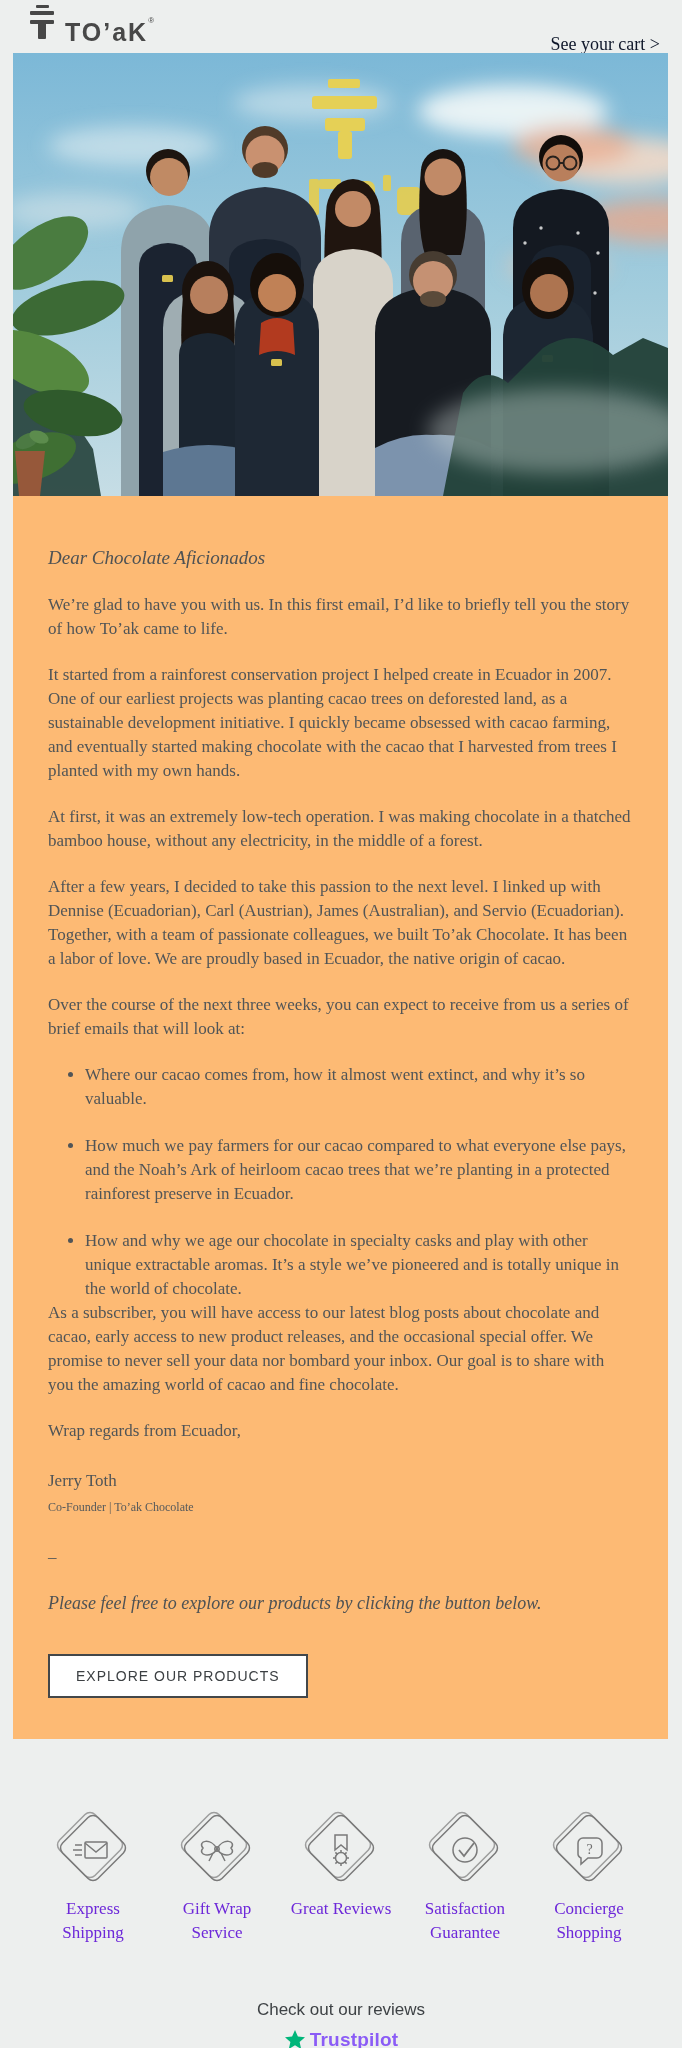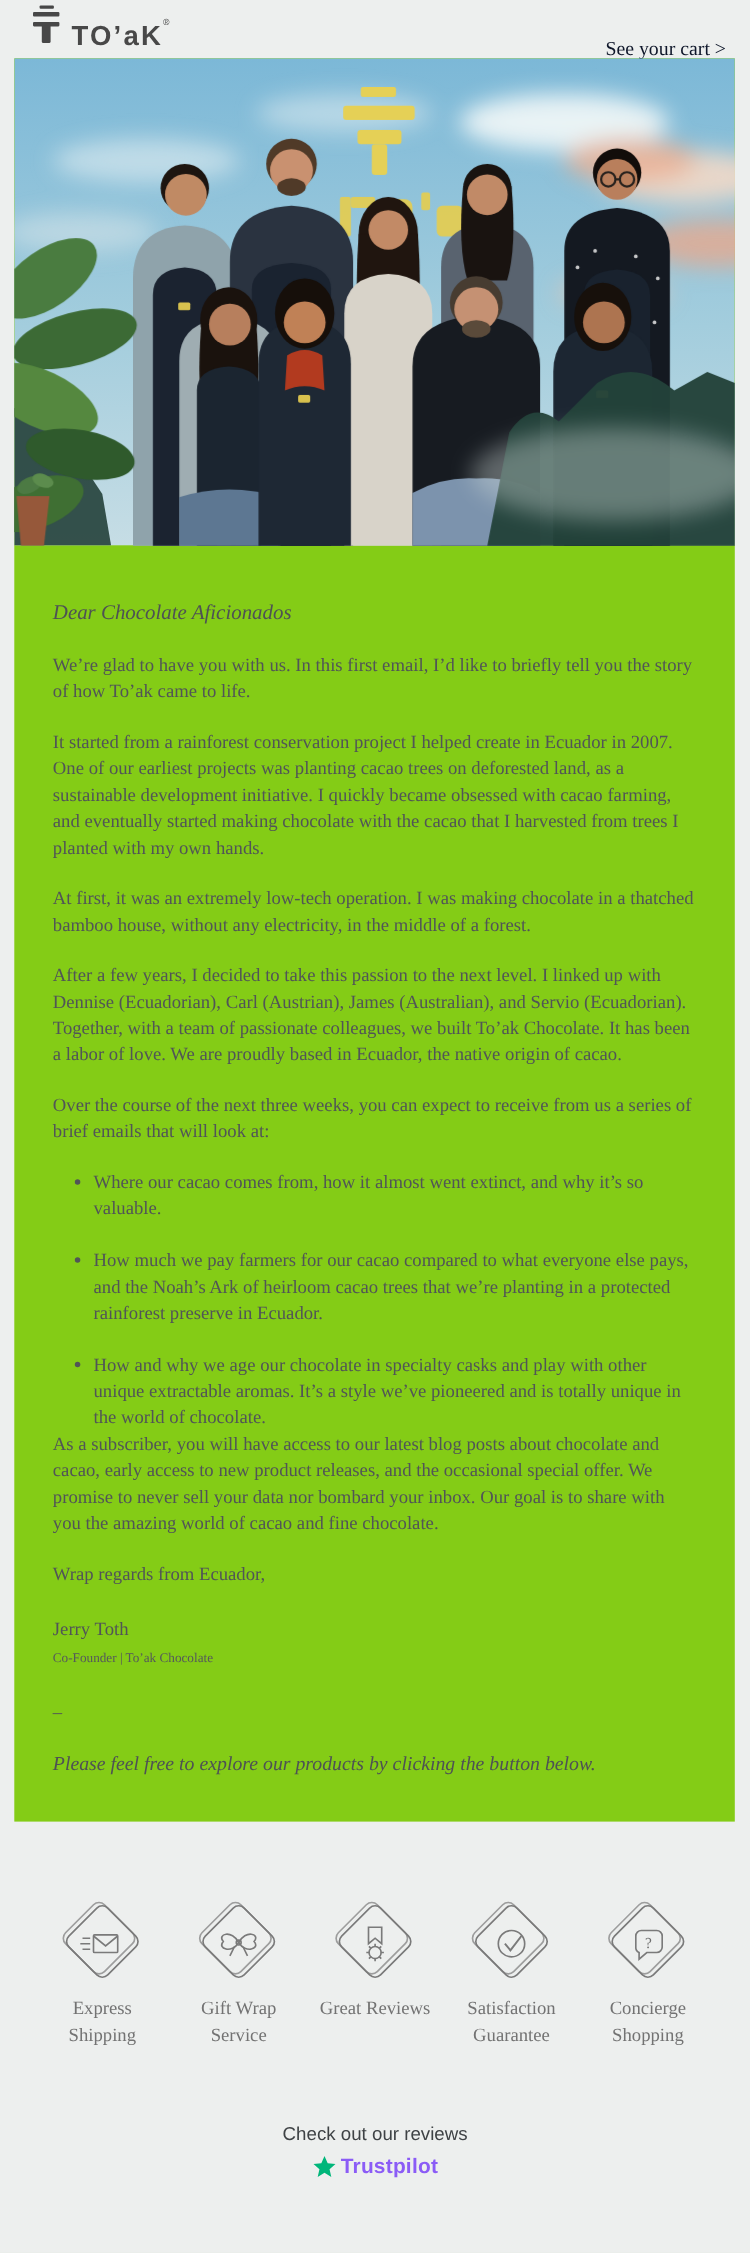--- a/index.html
+++ b/index.html
@@ -13,21 +13,21 @@
   .glyph { display:flex; flex-direction:column; align-items:center; padding-top:4px; }
   .glyph .b1 { width:13px; height:3px; background:#474747; border-radius:1px; }
   .glyph .b2 { width:24px; height:4px; background:#474747; border-radius:1px; margin-top:3px; }
   .glyph .b3 { width:24px; height:4px; background:#474747; border-radius:1px; margin-top:5px; }
   .glyph .b4 { width:8px; height:16px; background:#474747; border-radius:1px; margin-top:-1px; }
   .wordmark { font-family:"Liberation Sans", sans-serif; font-weight:700; font-size:25px;
               letter-spacing:2px; color:#484848; line-height:40px; }
   .wordmark sup { font-size:8px; font-weight:400; vertical-align:18px; letter-spacing:0; }
   .cart-link { font-size:18px; color:#0f172a; text-decoration:none; cursor:pointer;margin-top:36px; }
   
-  .card { margin:0 14px 0 13px; background:#84cc16; }
+  .card { margin:0 14px 0 13px; background:#fdba74; }
   .hero { display:block; width:655px; height:443px; }
   .content { padding:50px 35px 41px; font-size:17px; line-height:24px; }
   .salutation { font-style:italic; font-size:19px; margin-bottom:23px; color:#4e5254; }
   .para { margin-bottom:22px; }
   .bullets { margin:0 0 0 0; padding-left:37px; }
   .bullets li { margin-bottom:23px; }
   .bullets li:last-child { margin-bottom:0; }
   .subscriber { margin-bottom:22px; }
   .signoff { margin-bottom:26px; }
   .sig-name { margin-bottom:4px; }
@@ -35,21 +35,21 @@
   .dash { margin-top:28px; }
   .cta-hint { font-style:italic; font-size:18px; margin-top:22px; color:#4e5254; }
   .cta-button { display:inline-block; margin-top:39px; background:#ffffff; border:2px solid #43474a;
                 padding:8px 26px; font-family:"Liberation Sans", sans-serif; font-size:14px;
                 letter-spacing:1px; color:#3c4043; cursor:pointer; }
   
   .footer { padding:70px 34px 0; }
   .features { display:flex; justify-content:space-between; text-align:center; }
   .feature { width:118px; }
   .badge { display:block; margin:0 auto; }
-  .feature-label { margin:10px auto 14px; width:112px; font-size:17px; line-height:24px; color:#737373; }
+  .feature-label { margin:10px auto 1px; width:112px; font-size:17px; line-height:24px; color:#6d28d9; }
   .reviews-row { display:flex; align-items:center; justify-content:center; gap:9px; margin-top:54px;
                  font-family:"Liberation Sans", sans-serif; font-size:17px; color:#3e4245; cursor:pointer;flex-direction:column; }
   .tp-brand { display:flex; align-items:center; gap:4px; }
   .tp-word { font-weight:700; font-size:19px; color:#8b5cf6; letter-spacing:0.2px; }
 </style>
 </head>
 <body>
 
 <div class="page">
 
@@ -205,20 +205,21 @@
         <li>Where our cacao comes from, how it almost went extinct, and why it’s so valuable.</li>
         <li>How much we pay farmers for our cacao compared to what everyone else pays, and the Noah’s Ark of heirloom cacao trees that we’re planting in a protected rainforest preserve in Ecuador.</li>
         <li>How and why we age our chocolate in specialty casks and play with other unique extractable aromas. It’s a style we’ve pioneered and is totally unique in the world of chocolate.</li>
       </ul>
       <p class="subscriber">As a subscriber, you will have access to our latest blog posts about chocolate and cacao, early access to new product releases, and the occasional special offer. We promise to never sell your data nor bombard your inbox. Our goal is to share with you the amazing world of cacao and fine chocolate.</p>
       <p class="signoff">Wrap regards from Ecuador,</p>
       <p class="sig-name">Jerry Toth</p>
       <p class="sig-title">Co-Founder | To’ak Chocolate</p>
       <p class="dash">–</p>
       <p class="cta-hint">Please feel free to explore our products by clicking the button below.</p>
+      <a class="cta-button">EXPLORE OUR PRODUCTS</a>
     </div>
   </div>
 
   <div class="footer">
     <div class="features">
 
       <div class="feature">
         <svg class="badge" width="78" height="78" viewBox="0 0 78 78">
           <g fill="none" stroke="#7a7a7a" stroke-width="1.5">
             <rect x="11" y="11" width="50" height="50" rx="7" transform="rotate(45 36 36)" opacity=".7"></rect>

